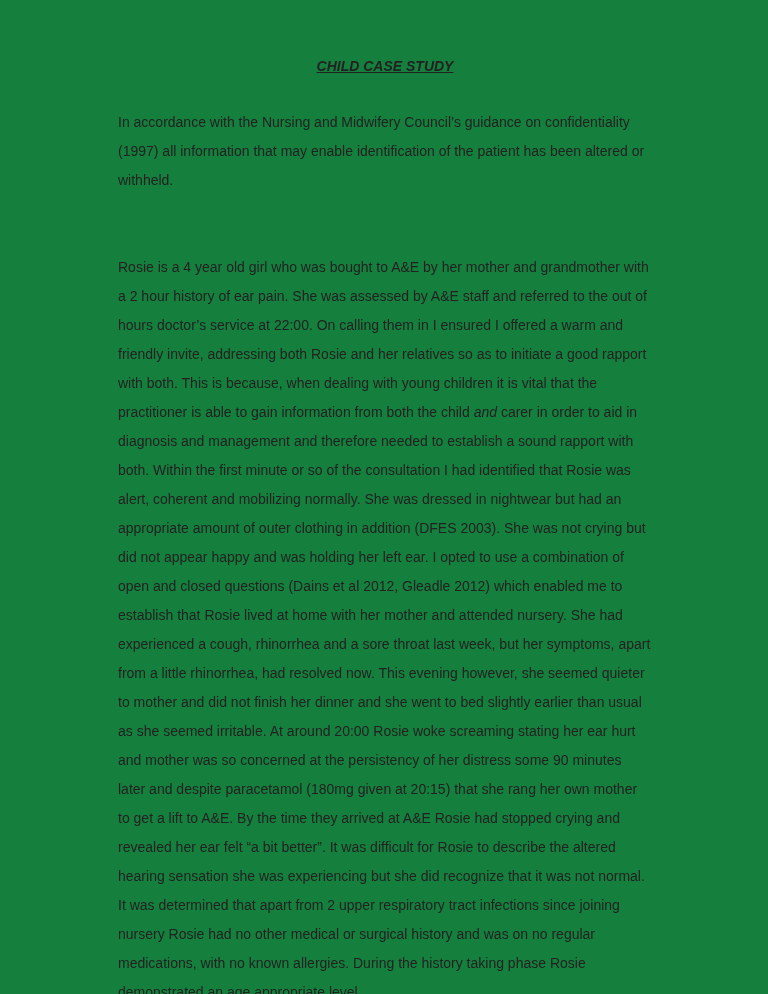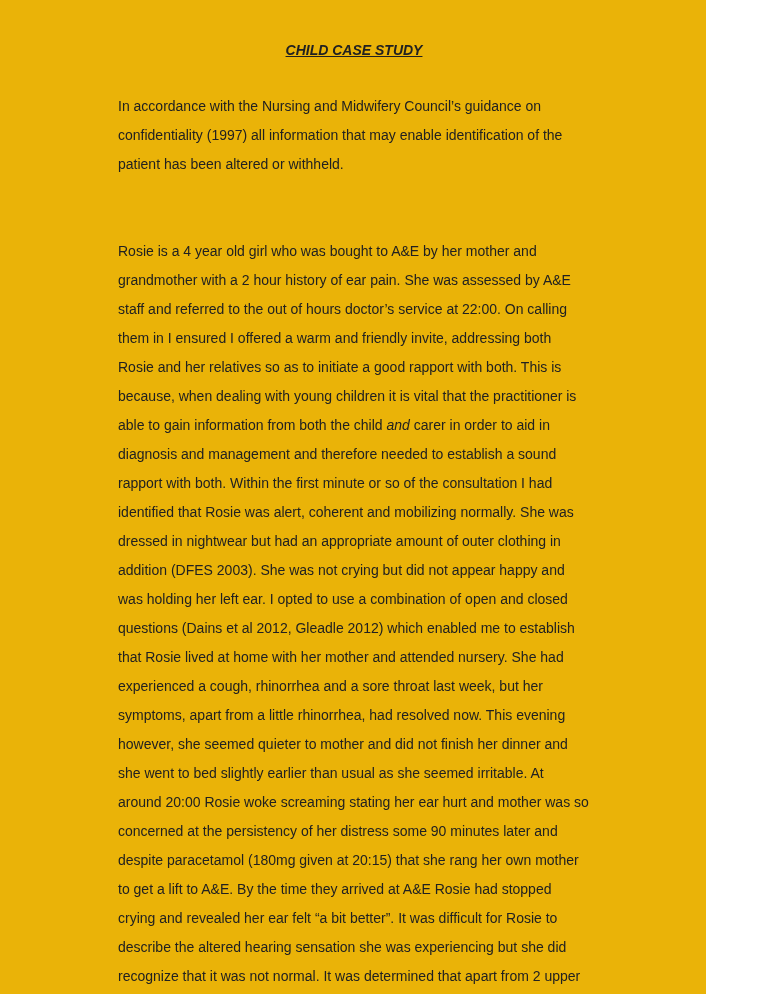--- a/index.html
+++ b/index.html
@@ -7,24 +7,24 @@
     padding: 0;
     background: #ffffff;
   }
   body {
     width: 768px;
     height: 994px;
     overflow: hidden;
   }
   .page {
     box-sizing: border-box;
-    width: 706px;
+    width: 768px;
     height: 994px;
-    background: #eab308;
-    padding: 36px 116px 0 118px;
+    background: #15803d;
+    padding: 52px 116px 0 118px;
     font-family: "Liberation Sans", "DejaVu Sans", sans-serif;
     font-size: 14px;
     line-height: 29px;
     color: #212121;
     text-align: left;
   }
   .doc-title {
     margin: 0 0 27px 0;
     font-size: 14px;
     font-weight: bold;

